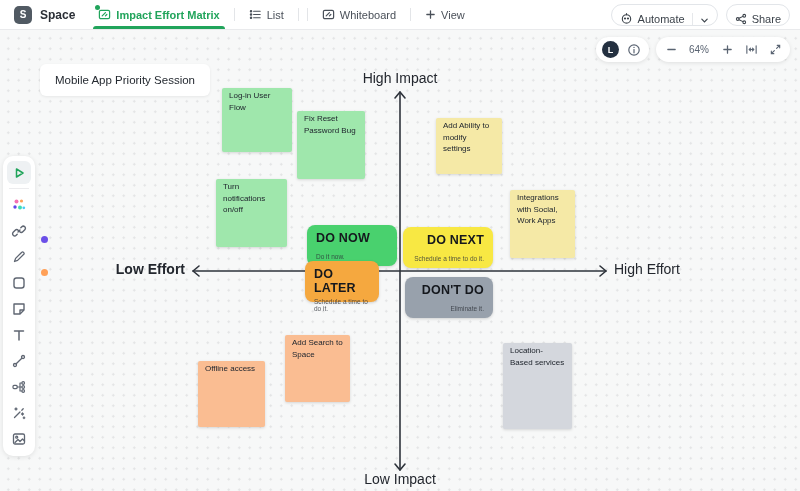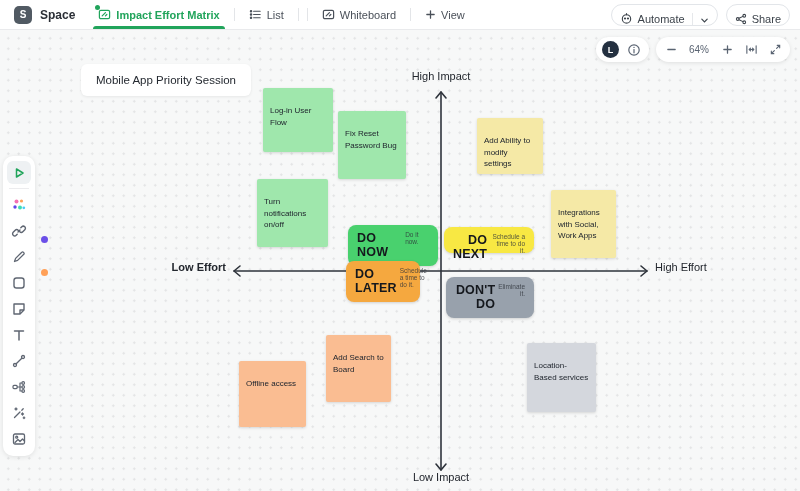--- a/index.html
+++ b/index.html
@@ -45,33 +45,33 @@
   .tool-panel { position: absolute; left: 3px; top: 126px; width: 32px; background: #fff; border-radius: 10px;
                 box-shadow: 0 1px 5px rgba(0,0,0,.10); padding: 5px 0 6px; display: flex; flex-direction: column;
                 align-items: center; gap: 3px; z-index: 20; }
   .tool { width: 24px; height: 23px; display: flex; align-items: center; justify-content: center;
           border-radius: 6px; cursor: pointer; }
   .tool.selected { background: #eef1f3; }
   .tool-divider { width: 20px; height: 1px; background: #ececee; margin: 1px 0; }
   .presence-dot { position: absolute; width: 7px; height: 7px; border-radius: 50%; z-index: 21; }
 
   
-  .stage { position: absolute; inset: 0; margin-left: 41px; }
+  .stage { position: absolute; inset: 0; }
   .board-title-card { position: absolute; left: 40px; top: 34px; width: 170px; height: 32px; background: #fff;
                       border-radius: 6px; box-shadow: 0 1px 3px rgba(0,0,0,.07); display: flex; align-items: center;
                       justify-content: center; font-size: 11.5px; font-weight: 500; color: #252a31; }
   .axes-svg { position: absolute; left: 0; top: 0; pointer-events: none; }
-  .axis-label { position: absolute; font-size: 11px; font-weight: 500; color: #23272e; white-space: nowrap; }
-
-  .note { position: absolute; border-radius: 2px; box-shadow: 0 1px 3px rgba(0,0,0,.14); padding: 17px 7px;
+  .axis-label { position: absolute; font-size: 14px; font-weight: 500; color: #23272e; white-space: nowrap; }
+
+  .note { position: absolute; border-radius: 2px; box-shadow: 0 1px 3px rgba(0,0,0,.14); padding: 2px 7px;
           cursor: pointer; }
   .note-text { font-size: 8px; line-height: 1.45; color: #20262e; font-weight: 500; }
 
   .qbox { position: absolute; border-radius: 8px; box-shadow: 0 1px 3px rgba(0,0,0,.16); padding: 6px 9px;
-          display: flex; flex-direction: row; justify-content: space-between; gap: 3px; cursor: pointer; }
+          display: flex; flex-direction: column; justify-content: space-between; gap: 3px; cursor: pointer; }
   .qbox-title { font-size: 12.5px; font-weight: 700; color: #15181d; letter-spacing: .2px; }
   .qbox-sub { font-size: 6.5px; color: #2c3138; opacity: .8; }
 
   svg { display: block; }
 </style>
 </head>
 <body>
 
 <div class="topbar">
   <div class="logo">S</div>
@@ -294,33 +294,33 @@
       <div class="note" style="left: 216px; top: 149px; width: 71px; height: 68px; background: rgb(159, 231, 172);">
         <div class="note-text">Turn notifications on/off</div>
       </div>
       <div class="note" style="left: 436px; top: 88px; width: 66px; height: 56px; background: rgb(245, 233, 166);">
         <div class="note-text">Add Ability to modify settings</div>
       </div>
       <div class="note" style="left: 510px; top: 160px; width: 65px; height: 68px; background: rgb(245, 233, 166);">
         <div class="note-text">Integrations with Social, Work Apps</div>
       </div>
       <div class="note" style="left: 285px; top: 305px; width: 65px; height: 67px; background: rgb(250, 189, 146);">
-        <div class="note-text">Add Search to Board</div>
+        <div class="note-text">Add Search to Space</div>
       </div>
       <div class="note" style="left: 198px; top: 331px; width: 67px; height: 66px; background: rgb(250, 189, 146);">
         <div class="note-text">Offline access</div>
       </div>
-      <div class="note" style="left: 486px; top: 313px; width: 69px; height: 69px; background: rgb(212, 215, 221);">
+      <div class="note" style="left: 503px; top: 313px; width: 69px; height: 86px; background: rgb(212, 215, 221);">
         <div class="note-text">Location-Based services</div>
       </div>
       <div class="qbox" style="left: 307px; top: 195px; width: 90px; height: 41px; background: rgb(73, 209, 110); text-align: left;">
         <div class="qbox-title">DO NOW</div>
         <div class="qbox-sub">Do it now.</div>
       </div>
-      <div class="qbox" style="left: 403px; top: 197px; width: 90px; height: 26px; background: rgb(248, 232, 67); text-align: right;">
+      <div class="qbox" style="left: 403px; top: 197px; width: 90px; height: 41px; background: rgb(248, 232, 67); text-align: right;">
         <div class="qbox-title">DO NEXT</div>
         <div class="qbox-sub">Schedule a time to do it.</div>
       </div>
       <div class="qbox" style="left: 305px; top: 231px; width: 74px; height: 41px; background: rgb(245, 168, 63); text-align: left;">
         <div class="qbox-title">DO LATER</div>
         <div class="qbox-sub">Schedule a time to do it.</div>
       </div>
       <div class="qbox" style="left: 405px; top: 247px; width: 88px; height: 41px; background: rgb(152, 161, 172); text-align: right;">
         <div class="qbox-title">DON'T DO</div>
         <div class="qbox-sub">Eliminate it.</div>

